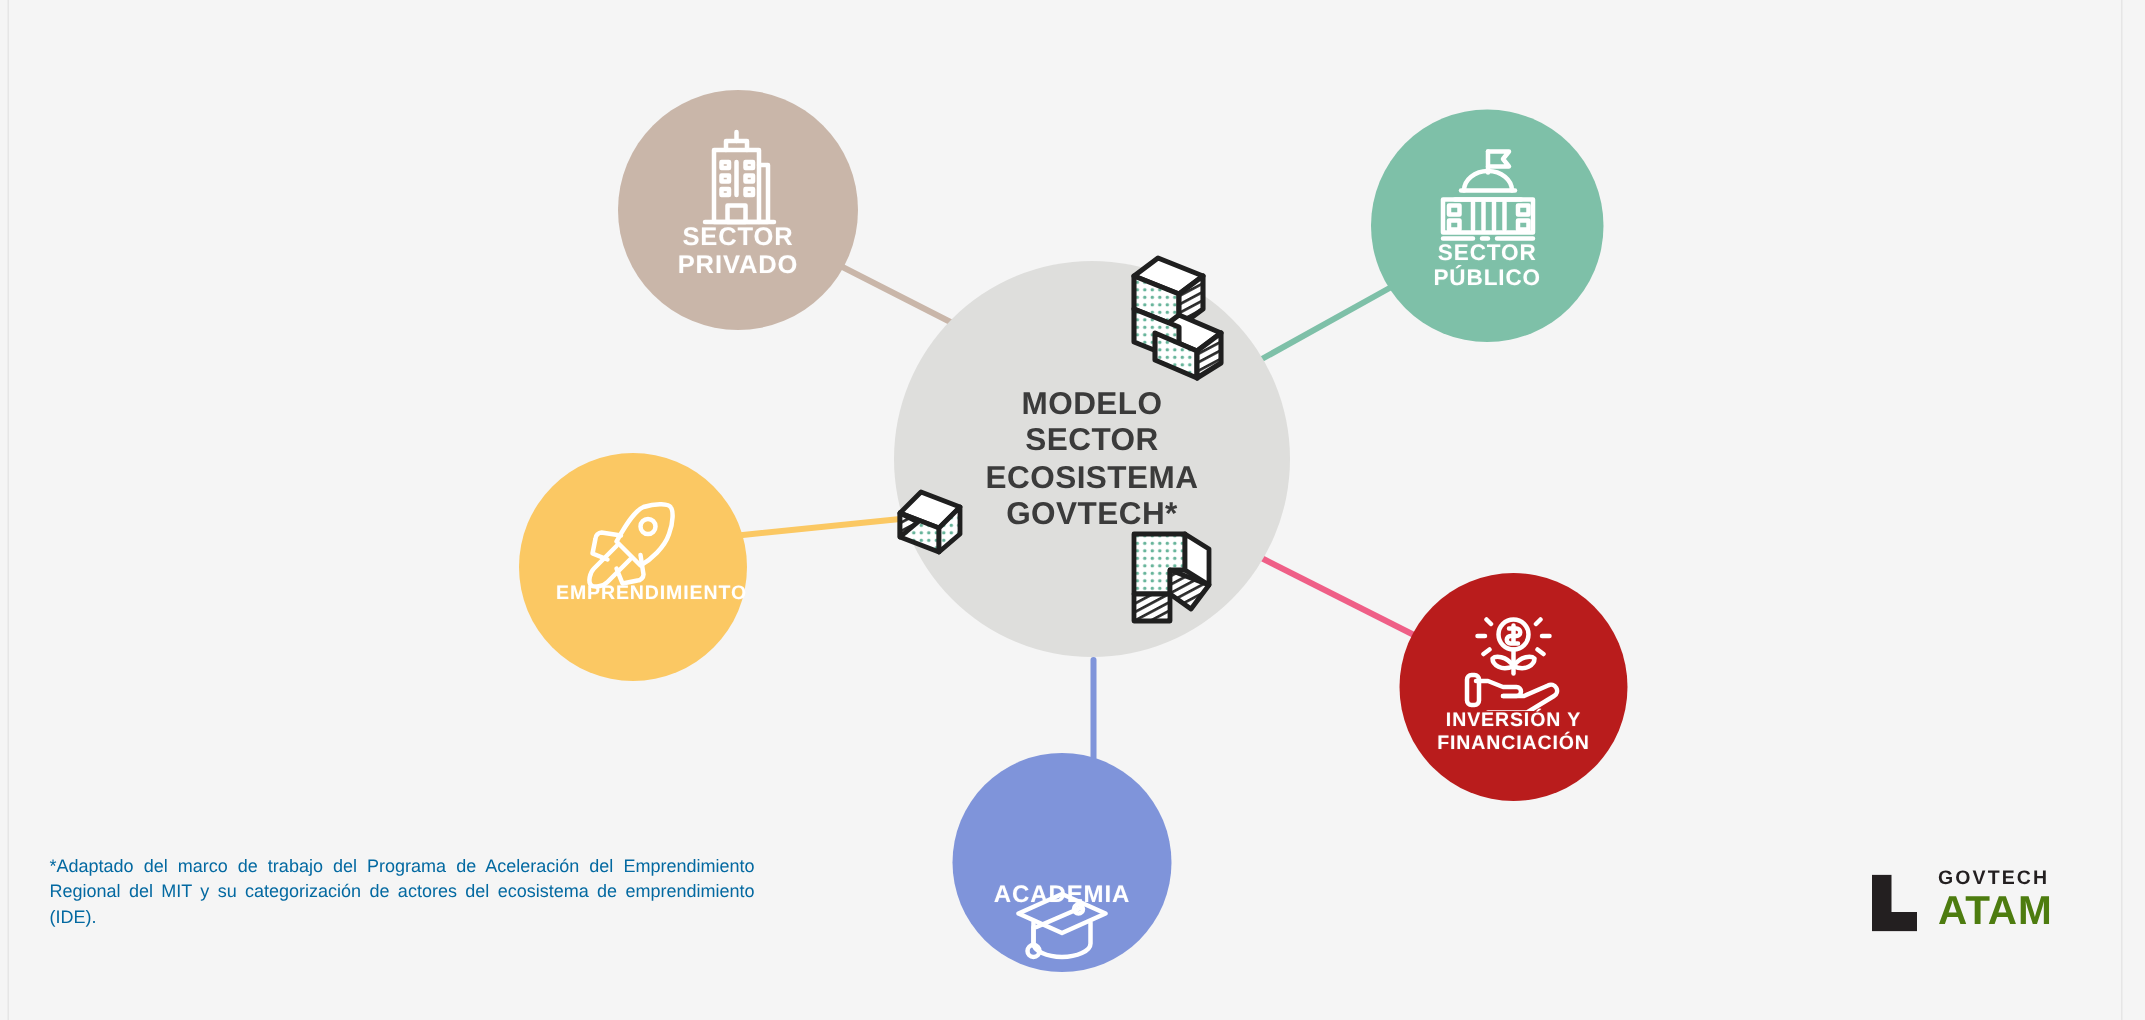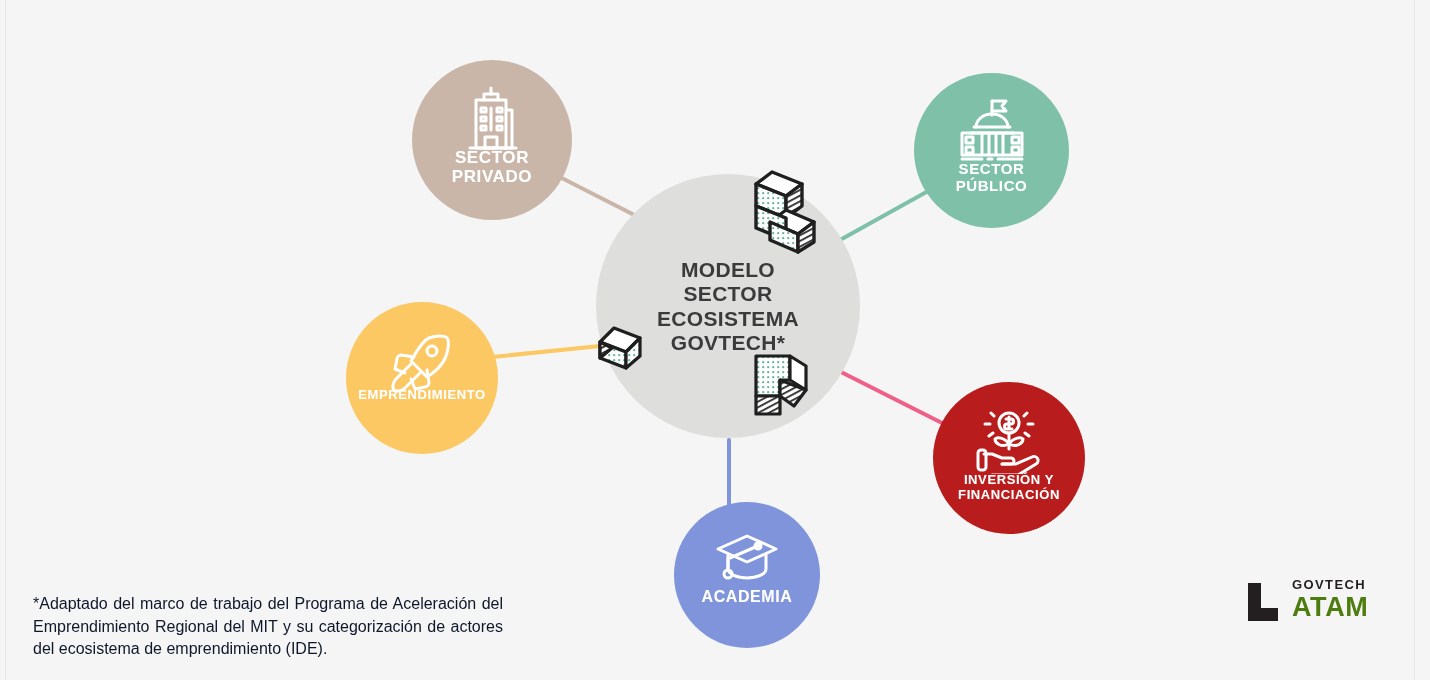--- a/index.html
+++ b/index.html
@@ -88,24 +88,24 @@
     line-height: 0;
   }
   #hub-piece-top   { left: 130px; top:  -8px; }
   #hub-piece-left  { left:  -4px; top: 144px; }
   #hub-piece-right { left: 140px; top: 176px; }
 
   
   #footnote {
     position: absolute;
     left: 33px;
-    top: 593px;
+    top: 569px;
     width: 470px;
-    color: #0f172a;
-    font-size: 16px;
+    color: #0369a1;
+    font-size: 12px;
     line-height: 1.42;
     text-align: justify;
     white-space: pre-line;
   }
   #logo {
     position: absolute;
     left: 1248px;
     top: 578px;
     display: flex;
     align-items: flex-end;
@@ -255,40 +255,40 @@
             <path d="M35 38c-5-7-12-7-14-5 0 4 6 9 14 5z"></path>
             <path d="M35 38c5-7 12-7 14-5 0 4-6 9-14 5z"></path>
             <path d="M20 10l-3-3M50 10l3-3M16 18h-5M54 18h5M19 27l-4 3M51 27l4 3"></path>
             <path d="M10 48h8l10 4h9a3 3 0 0 1 0 6h-9"></path>
             <path d="M28 58h14l16-7a4 4 0 0 1 4 7l-18 11H18"></path>
             <rect x="4" y="44" width="8" height="20" rx="3"></rect>
           </svg></div>
         <div class="node-label" style="font-size: 13px; position: absolute; left: 0px; width: 152px; top: 91px;">INVERSIÓN Y
 FINANCIACIÓN</div>
       </div>
-      <div class="node" style="left: 674px; top: 502px; width: 146px; height: 146px; background: rgb(127, 148, 218);">
+      <div class="node" style="left: 635px; top: 502px; width: 146px; height: 146px; background: rgb(127, 148, 218); justify-content: flex-end;">
         <div class="node-icon" style="margin-top: 28px;"><svg width="70" height="58" viewBox="0 0 70 58" fill="none" stroke="#ffffff" stroke-width="3" stroke-linecap="round" stroke-linejoin="round">
             <path d="M35 6L6 19l29 13 29-13z"></path>
             <path d="M16 25v14c0 5 9 9 19 9s19-4 19-9V25"></path>
             <path d="M48 15l-30 13"></path>
             <circle cx="46" cy="16" r="3"></circle>
             <path d="M16 28v12"></path>
             <circle cx="16" cy="44" r="4"></circle>
           </svg></div>
         <div class="node-label" style="font-size: 16px; position: absolute; left: 0px; width: 146px; top: 86px;">ACADEMIA</div>
       </div>
       <div class="node" style="left: 346px; top: 302px; width: 152px; height: 152px; background: rgb(251, 200, 99);">
         <div class="node-icon" style="margin-top: 26px;"><svg width="70" height="68" viewBox="0 0 70 68" fill="none" stroke="#ffffff" stroke-width="3" stroke-linecap="round" stroke-linejoin="round">
             <path d="M42 10c9-3 17-2 18 0 2 2 2 10-1 18-3 9-12 17-19 21l-16-16c4-7 11-20 18-23z"></path>
             <circle cx="45" cy="23" r="5"></circle>
             <path d="M27 29L14 27c-2 0-4 2-4 4l-2 10 10 4"></path>
             <path d="M40 42l2 13c0 2-2 4-4 4l-10 2-4-10"></path>
             <path d="M24 36L9 51c-3 3-4 9-2 11s8 1 11-2l15-15"></path>
           </svg></div>
-        <div class="node-label" style="font-size: 13px; position: absolute; left: 0px; width: 152px; top: 86px;">EMPRENDIMIENTO</div>
+        <div class="node-label" style="font-size: 13px; position: absolute; left: 0px; width: 152px; top: 86px; text-align: right;">EMPRENDIMIENTO</div>
       </div>
     </div>
 
   <div id="footnote">*Adaptado del marco de trabajo del Programa de Aceleración del Emprendimiento Regional del MIT y su categorización de actores del ecosistema de emprendimiento (IDE).</div>
 
   <div id="logo">
     <div id="logo-mark"></div>
     <div id="logo-text">
       <div id="logo-govtech">GOVTECH</div>
       <div id="logo-latam">ATAM</div>

